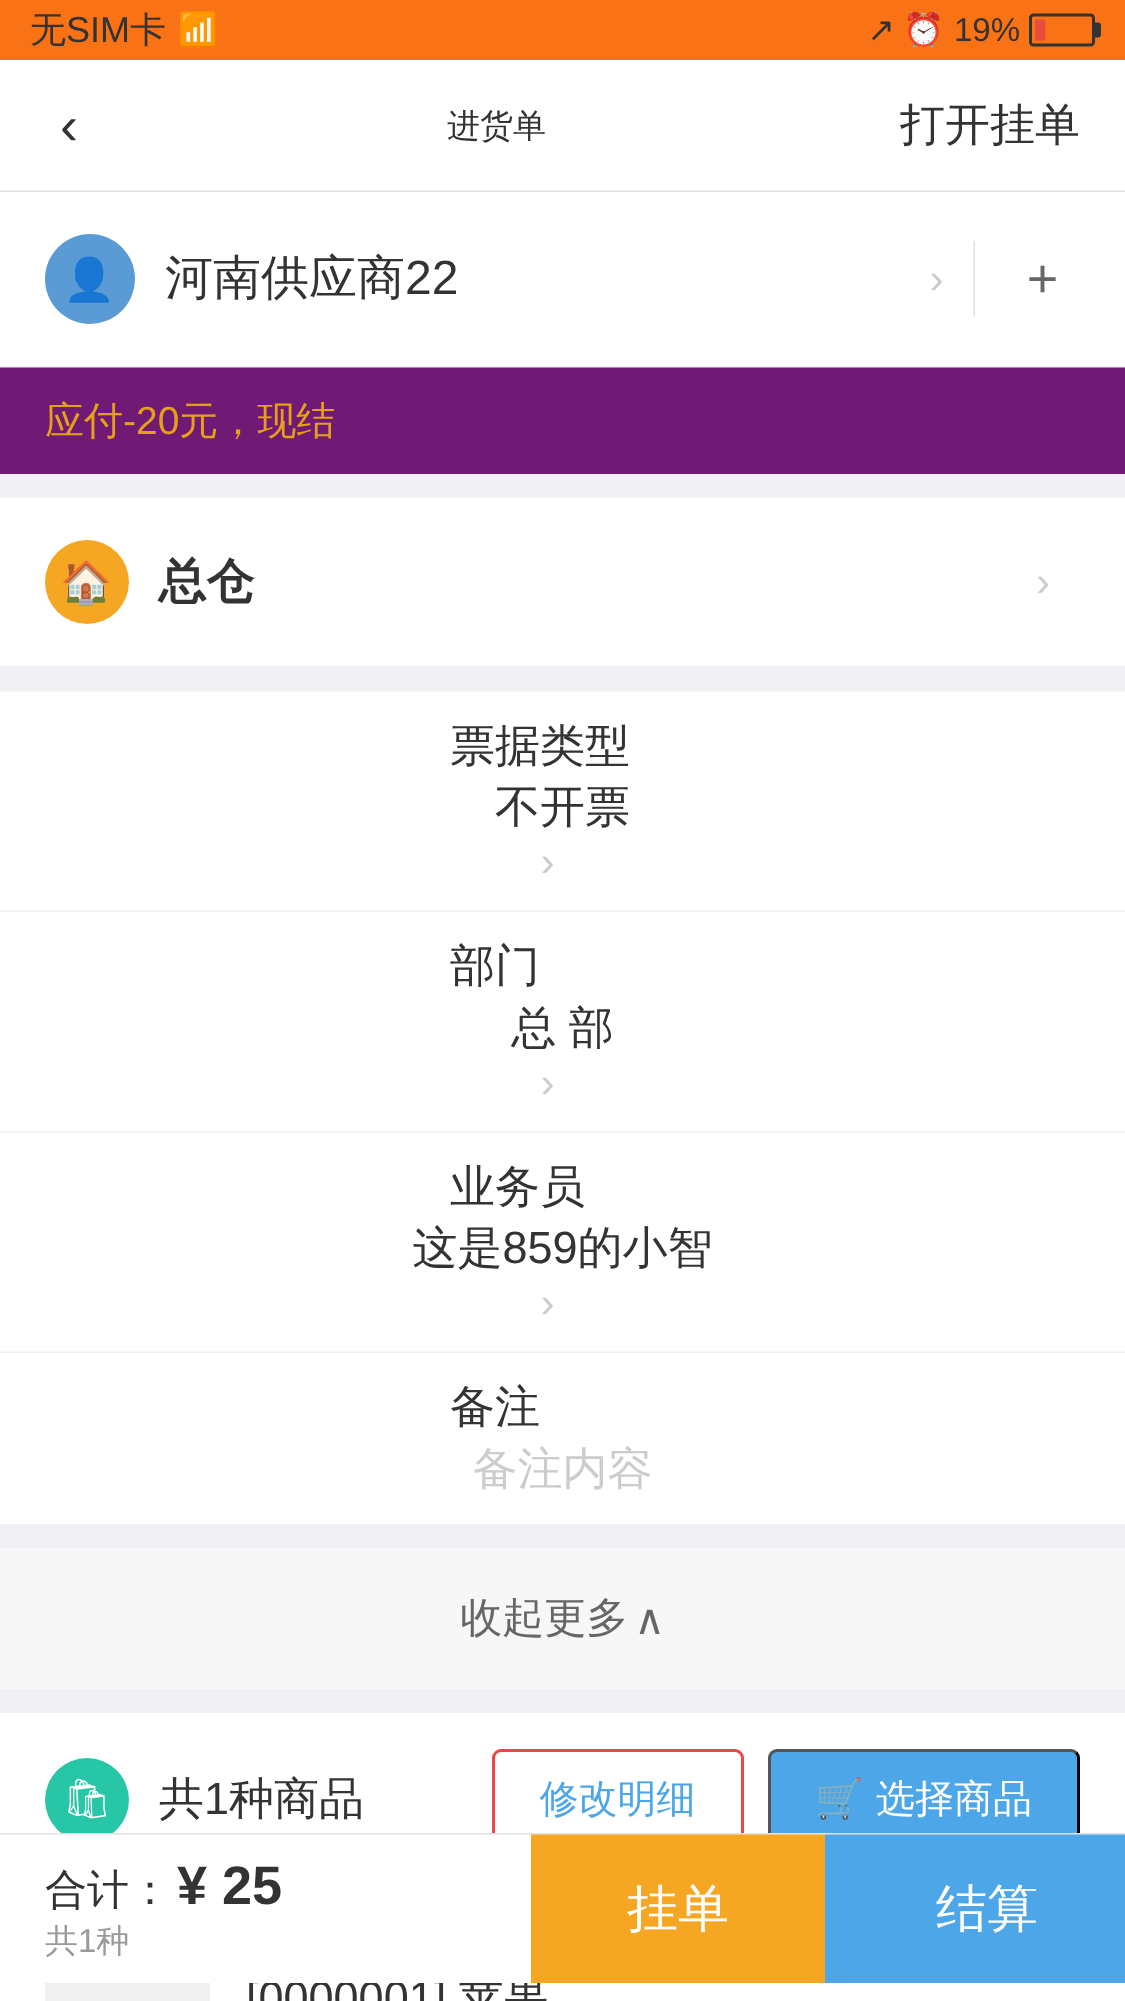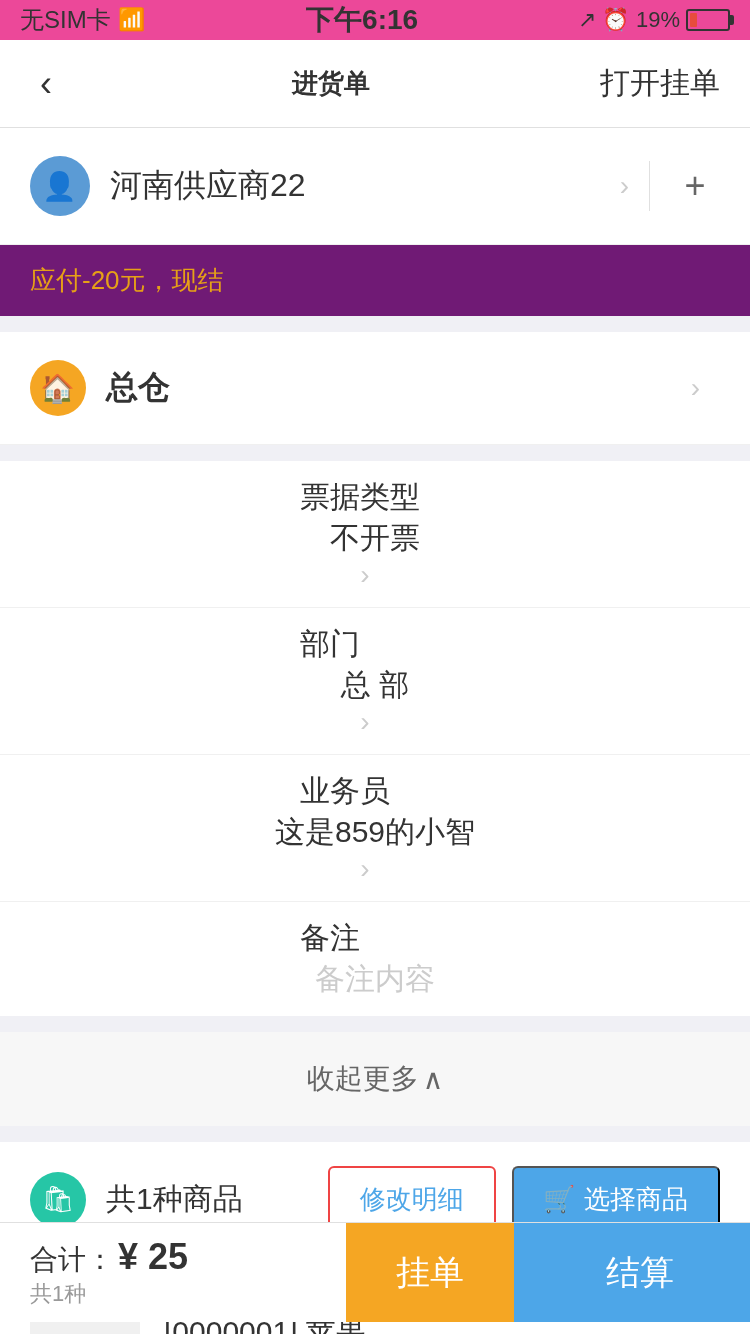--- a/index.html
+++ b/index.html
@@ -11,21 +11,21 @@
       background: #f0f0f5;
       font-size: 28px;
       color: #333;
       position: relative;
       overflow-x: hidden;
     }
 
     
     .status-bar {
       height: 40px;
-      background: #ec4899;
+      background: #f97316;
       display: flex;
       align-items: center;
       justify-content: space-between;
       padding: 0 20px;
       font-size: 24px;
       font-weight: 500;
     }
     .status-left { display: flex; align-items: center; gap: 8px; }
     .status-center { font-size: 28px; font-weight: 600; }
     .status-right { display: flex; align-items: center; gap: 6px; font-size: 22px; }
@@ -66,22 +66,22 @@
       padding: 0 30px;
       border-bottom: 1px solid #e0e0e0;
     }
     .nav-back {
       font-size: 36px;
       color: #333;
       cursor: pointer;
       padding: 10px;
     }
     .nav-title {
-      font-size: 26px;
-      font-weight: 700;
+      font-size: 22px;
+      font-weight: 400;
       color: #333;
     }
     .nav-action {
       font-size: 30px;
       color: #333;
       cursor: pointer;
     }
 
     
     .section {
@@ -335,52 +335,51 @@
     .total-amount {
       font-size: 36px;
       font-weight: 600;
       color: #333;
     }
     .total-line2 {
       font-size: 22px;
       color: #999;
     }
     .bottom-btn-hang {
-      width: 168px;
+      width: 196px;
       background: #f5a623;
       display: flex;
       align-items: center;
       justify-content: center;
       font-size: 34px;
       color: #fff;
       cursor: pointer;
     }
     .bottom-btn-checkout {
-      width: 236px;
+      width: 200px;
       background: #4da6e8;
       display: flex;
       align-items: center;
       justify-content: center;
       font-size: 34px;
       color: #fff;
       cursor: pointer;
       padding-left: 16px;
     }
 
     .wifi-icon { font-size: 22px; }
   </style>
 </head>
 <body>
 
 <div class="status-bar">
   <div class="status-left">
     <span>无SIM卡</span>
     <span class="wifi-icon">📶</span>
   </div>
-  <div class="status-center">下午6:16</div>
   <div class="status-right">
     <span>↗</span>
     <span>⏰</span>
     <span>19%</span>
     <div class="battery-icon">
       <div class="battery-fill"></div>
     </div>
   </div>
 </div>
 

